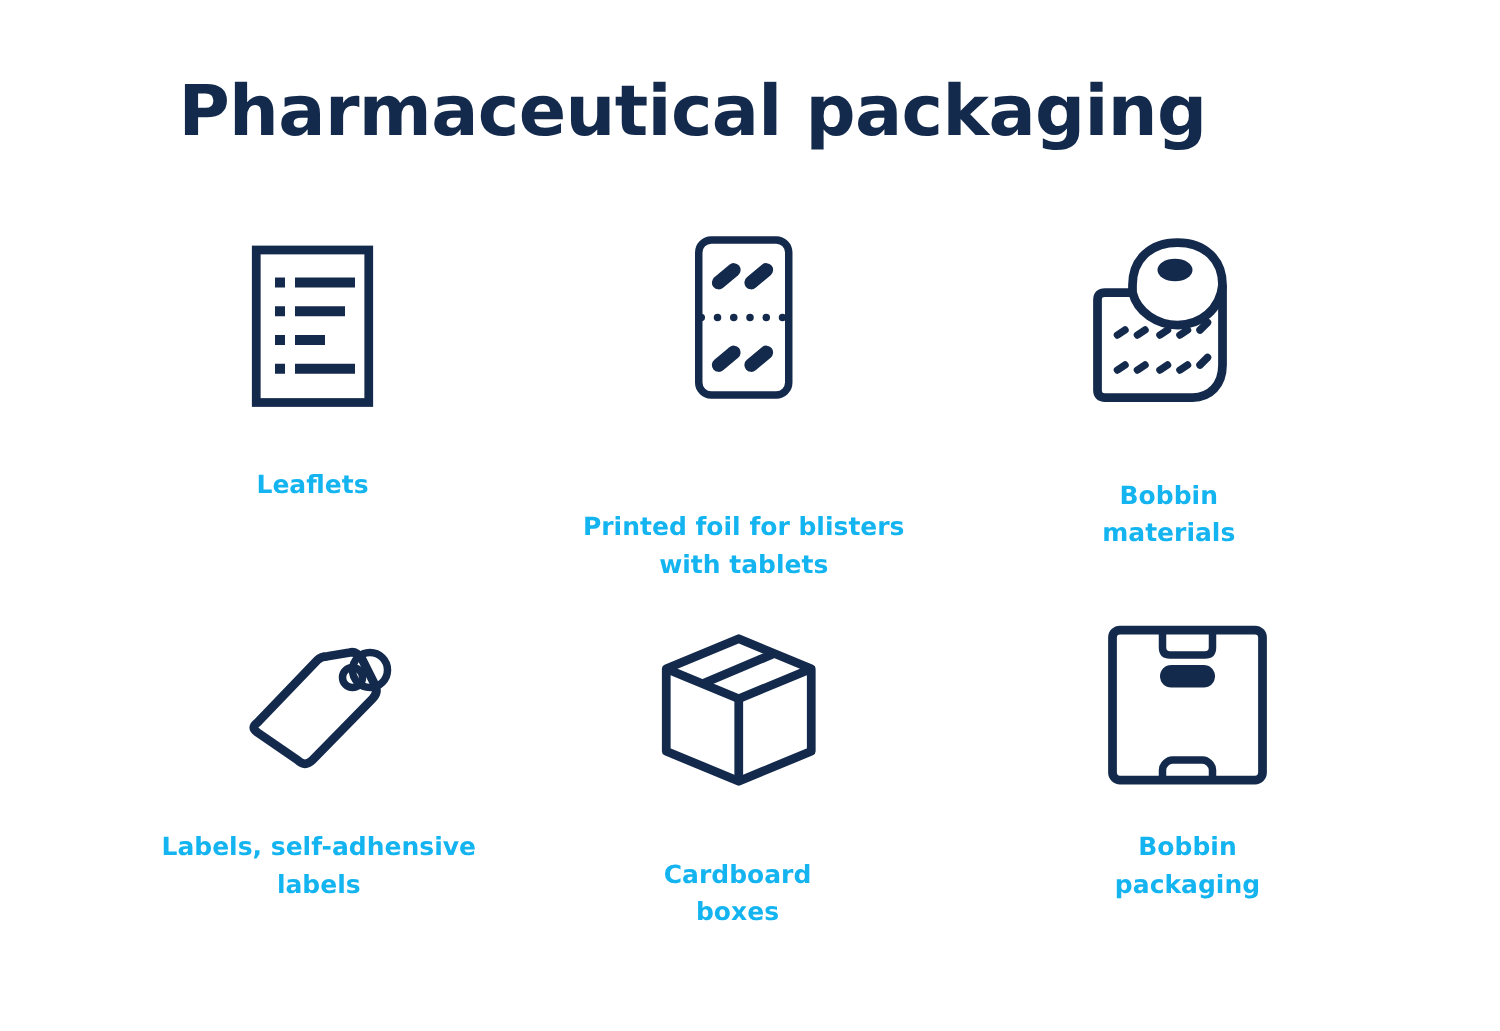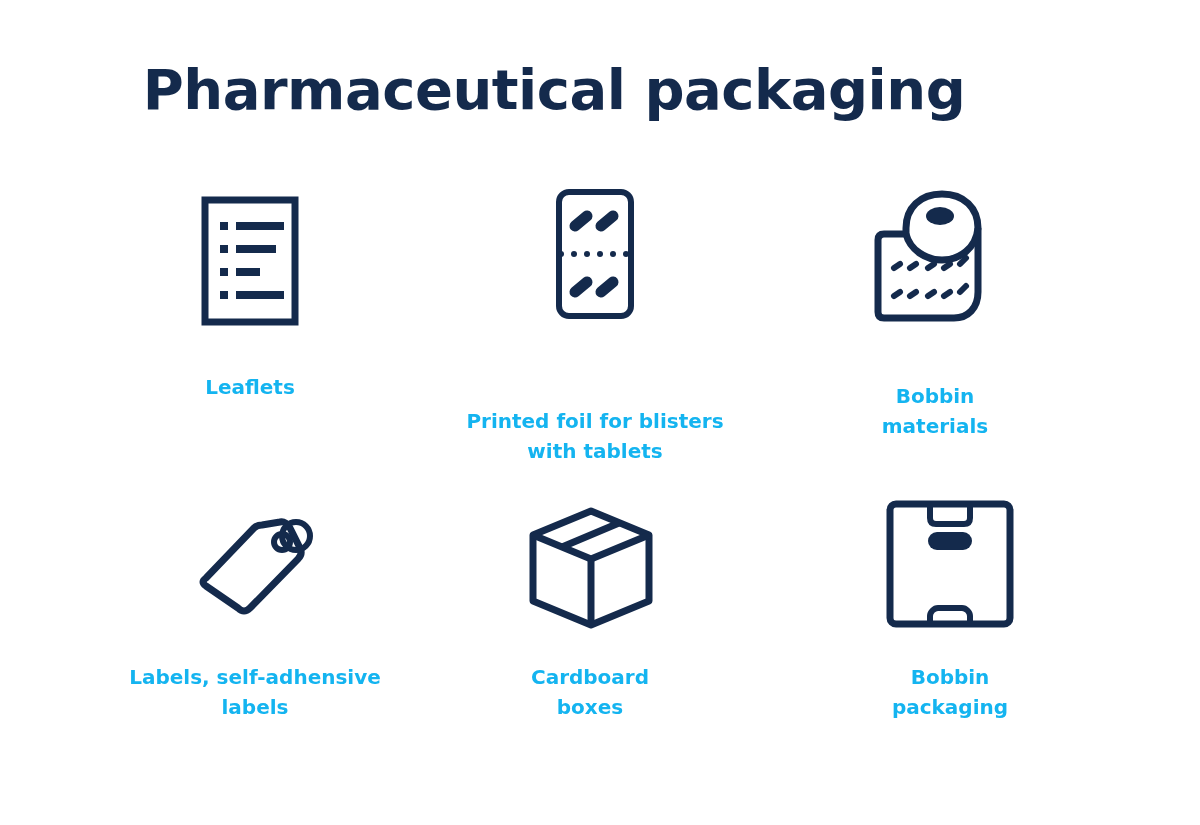--- a/index.html
+++ b/index.html
@@ -126,21 +126,21 @@
   <span class="icon" style="left:527px; top:505px;">
     <svg width="128" height="126" viewBox="0 0 128 126">
       <path d="M64 6 L122 30 L122 96 L64 120 L6 96 L6 30 Z" fill="none" stroke="#142a4c" stroke-width="7" stroke-linejoin="round"></path>
       <path d="M6 30 L64 54 L122 30" fill="none" stroke="#142a4c" stroke-width="7" stroke-linejoin="round"></path>
       <line x1="64" y1="54" x2="64" y2="120" stroke="#142a4c" stroke-width="7"></line>
       <line x1="35" y1="42" x2="92" y2="18" stroke="#142a4c" stroke-width="7"></line>
       <line x1="50" y1="48" x2="106" y2="24" stroke="#142a4c" stroke-width="0"></line>
       <line x1="36" y1="18" x2="93" y2="42" stroke="#142a4c" stroke-width="0"></line>
     </svg>
   </span>
-  <div class="label" style="left:490px; top:662px; width:200px;">Cardboard
+  <div class="label" style="left:490px; top:684px; width:200px;">Cardboard
 boxes</div>
 </div>
 
 <div class="item">
   <span class="icon" style="left:886px; top:500px;">
     <svg width="128" height="128" viewBox="0 0 128 128">
       <rect x="4" y="4" width="120" height="120" rx="6" ry="6" fill="none" stroke="#142a4c" stroke-width="7"></rect>
       <path d="M44 4 L44 18 C44 22, 46 24, 50 24 L78 24 C82 24, 84 22, 84 18 L84 4" fill="none" stroke="#142a4c" stroke-width="6"></path>
       <rect x="42" y="32" width="44" height="18" rx="9" ry="9" fill="#142a4c"></rect>
       <path d="M44 124 L44 116 C44 112, 48 108, 52 108 L76 108 C80 108, 84 112, 84 116 L84 124" fill="none" stroke="#142a4c" stroke-width="6"></path>

